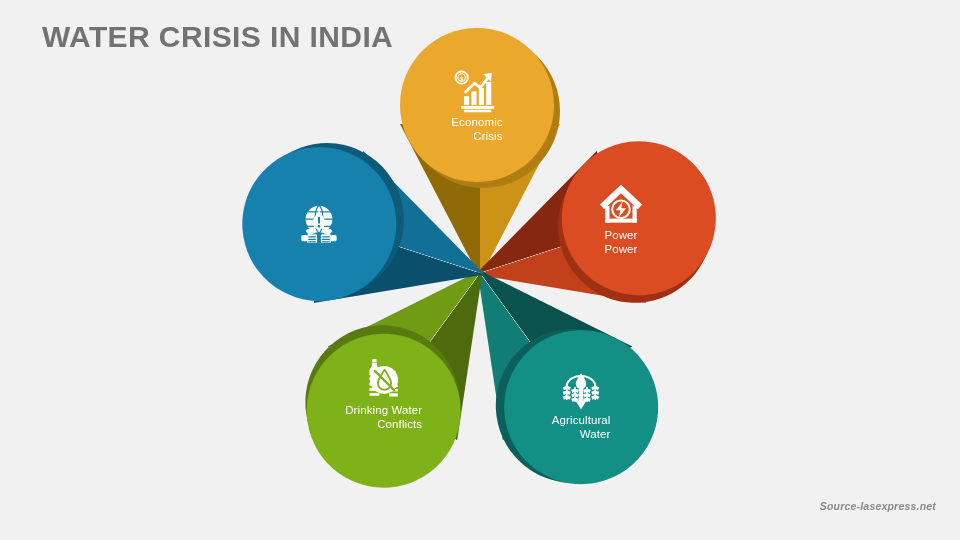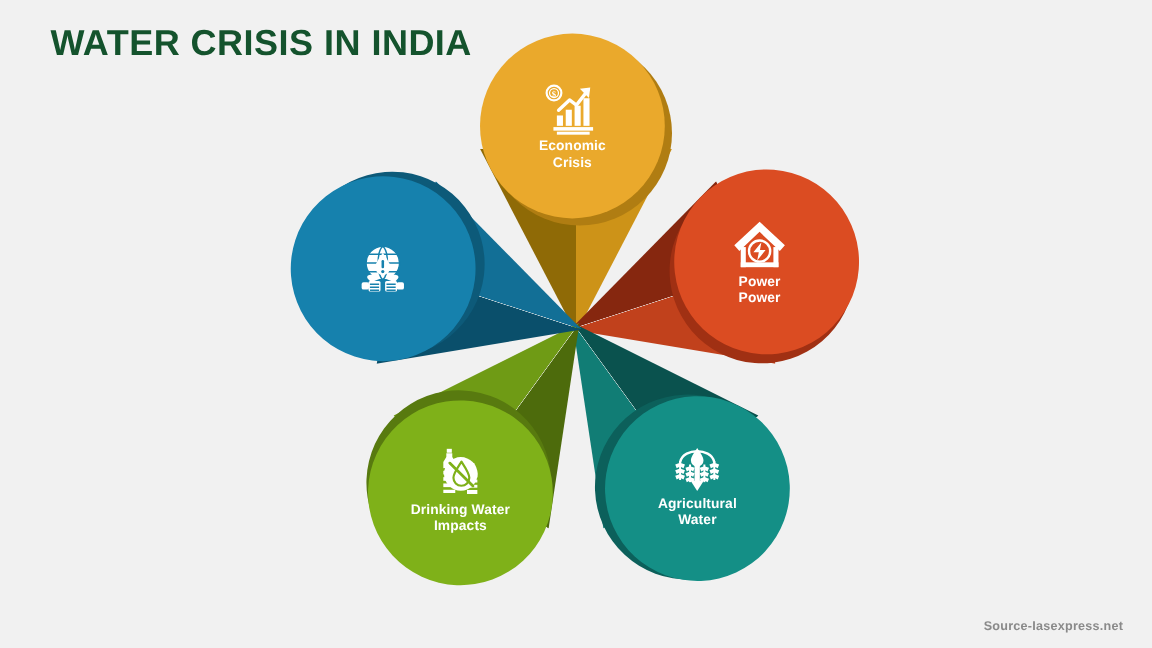--- a/index.html
+++ b/index.html
@@ -7,32 +7,32 @@
     width:960px;height:540px;overflow:hidden;
     background:#f1f1f1;
     font-family:"Liberation Sans", sans-serif;
     position:relative;
   }
   #slide{position:absolute;inset:0;background:#f1f1f1;}
 
   
   .title{
     position:absolute;left:42px;top:20px;
-    font-size:30px;font-weight:bold;color:#14532d;
+    font-size:30px;font-weight:bold;color:#737373;
     letter-spacing:.4px;line-height:1.1;
     white-space:nowrap;
   }
   .subtitle{
     position:absolute;left:42px;top:60px;
     font-size:19px;font-weight:normal;color:#555;
     letter-spacing:.1px;white-space:nowrap;
   }
   .source{
-    position:absolute;right:24px;bottom:12px;
-    font-size:10.5px;font-weight:bold;
+    position:absolute;right:24px;bottom:28px;
+    font-size:10.5px;font-style:italic;font-weight:bold;
     color:#8a8a8a;letter-spacing:.2px;
   }
 
   
   #diagram{
     position:absolute;left:225px;top:18px;
     width:510px;height:500px;
   }
   .petal{
     position:absolute;left:0;top:0;width:510px;height:500px;
@@ -60,22 +60,22 @@
   .face{
     position:absolute;left:175px;top:10px;width:160px;height:160px;
   }
   .content{
     position:absolute;left:3px;top:3px;width:154px;height:154px;
     display:flex;flex-direction:column;align-items:center;justify-content:center;
     gap:2px;
   }
   .ico{width:48px;height:46px;display:block;}
   .lbl{
-    color:#ffffff;font-size:11.5px;font-weight:bold;
-    text-align:center;line-height:1.25;letter-spacing:.1px;
+    color:#ffffff;font-size:11.5px;font-weight:normal;
+    text-align:right;line-height:1.25;letter-spacing:.1px;
     max-width:120px;
   }
 </style>
 </head>
 <body>
 
 <div id="slide">
 
   <div class="title">WATER CRISIS IN INDIA</div>
 
@@ -111,21 +111,21 @@
       <div class="petal" style="transform: rotate(72deg);">
         <div class="pin">
           <div class="tail">
             <div class="half lt" style="background:#86270f"></div>
             <div class="half rt" style="background:#c1411c"></div>
           </div>
           <div class="ringshadow" style="background:#a03013"></div>
           <div class="disc" style="background:#db4c22"></div>
         </div>
       </div>
-      <div class="face" style="left: 328px; top: 120.232px;">
+      <div class="face" style="left: 316px; top: 120.232px;">
         <div class="content">
     <svg class="ico" viewBox="0 0 50 48" fill="#fff">
       <path d="M25 5 L47 25.5 L42.6 30.4 L25 13.8 L7.4 30.4 L3 25.5 Z"></path>
       <rect x="8.6" y="27" width="4.4" height="17.5"></rect>
       <rect x="37" y="27" width="4.4" height="17.5"></rect>
       <rect x="8.6" y="40.3" width="32.8" height="4.2"></rect>
       <circle cx="25" cy="30.5" r="9.2" fill="none" stroke="#fff" stroke-width="2.1"></circle>
       <path d="M26.6 22.8 L19.6 31.6 L24.3 31.6 L22.9 38.8 L30.2 29.6 L25.3 29.6 Z"></path>
     </svg>
           <div class="lbl"><span>Power</span><br><span>Power</span></div>
@@ -192,21 +192,21 @@
       <div class="petal" style="transform: rotate(216deg);">
         <div class="pin">
           <div class="tail">
             <div class="half lt" style="background:#4d6b0c"></div>
             <div class="half rt" style="background:#6f9b15"></div>
           </div>
           <div class="ringshadow" style="background:#587a0f"></div>
           <div class="disc" style="background:#7fb119"></div>
         </div>
       </div>
-      <div class="face" style="left: 78.6791px; top: 310px;">
+      <div class="face" style="left: 78.6791px; top: 295px;">
         <div class="content">
     <svg class="ico" viewBox="0 0 50 48" fill="#fff">
       <g>
         <rect x="12.8" y="4.2" width="4.4" height="3.4"></rect>
         <path d="M12.4 8 h5.2 v3.4 l2.6 4.2 v27 h-10.4 v-27 l2.6 -4.2 z"></path>
         <rect x="8.4" y="21" width="13" height="2.3" fill="#7fb119"></rect>
         <rect x="8.4" y="26.5" width="13" height="2.3" fill="#7fb119"></rect>
         <rect x="8.4" y="32" width="13" height="2.3" fill="#7fb119"></rect>
         <rect x="8.4" y="37.5" width="13" height="2.3" fill="#7fb119"></rect>
       </g>
@@ -216,21 +216,21 @@
         <rect x="29.6" y="29" width="11" height="2" fill="#7fb119"></rect>
         <rect x="29.6" y="33.5" width="11" height="2" fill="#7fb119"></rect>
         <rect x="29.6" y="38" width="11" height="2" fill="#7fb119"></rect>
       </g>
       <circle cx="25" cy="26" r="14.6"></circle>
       <g fill="none" stroke="#7fb119" stroke-width="1.9" stroke-linejoin="round">
         <path d="M25.6 15.4 C21.6 21.6 18.6 25.6 18.6 29.4 a6.9 6.9 0 0 0 13.8 0 C32.4 25.6 29.6 21.6 25.6 15.4 Z"></path>
       </g>
       <path d="M15.4 16.6 L35.6 36.6" stroke="#7fb119" stroke-width="2.4" stroke-linecap="round"></path>
     </svg>
-          <div class="lbl"><span>Drinking Water</span><br><span>Impacts</span></div>
+          <div class="lbl"><span>Drinking Water</span><br><span>Conflicts</span></div>
         </div>
       </div>
       <div class="petal" style="transform: rotate(288deg);">
         <div class="pin">
           <div class="tail">
             <div class="half lt" style="background:#0a4f6b"></div>
             <div class="half rt" style="background:#126f96"></div>
           </div>
           <div class="ringshadow" style="background:#0d5a79"></div>
           <div class="disc" style="background:#1681ad"></div>

